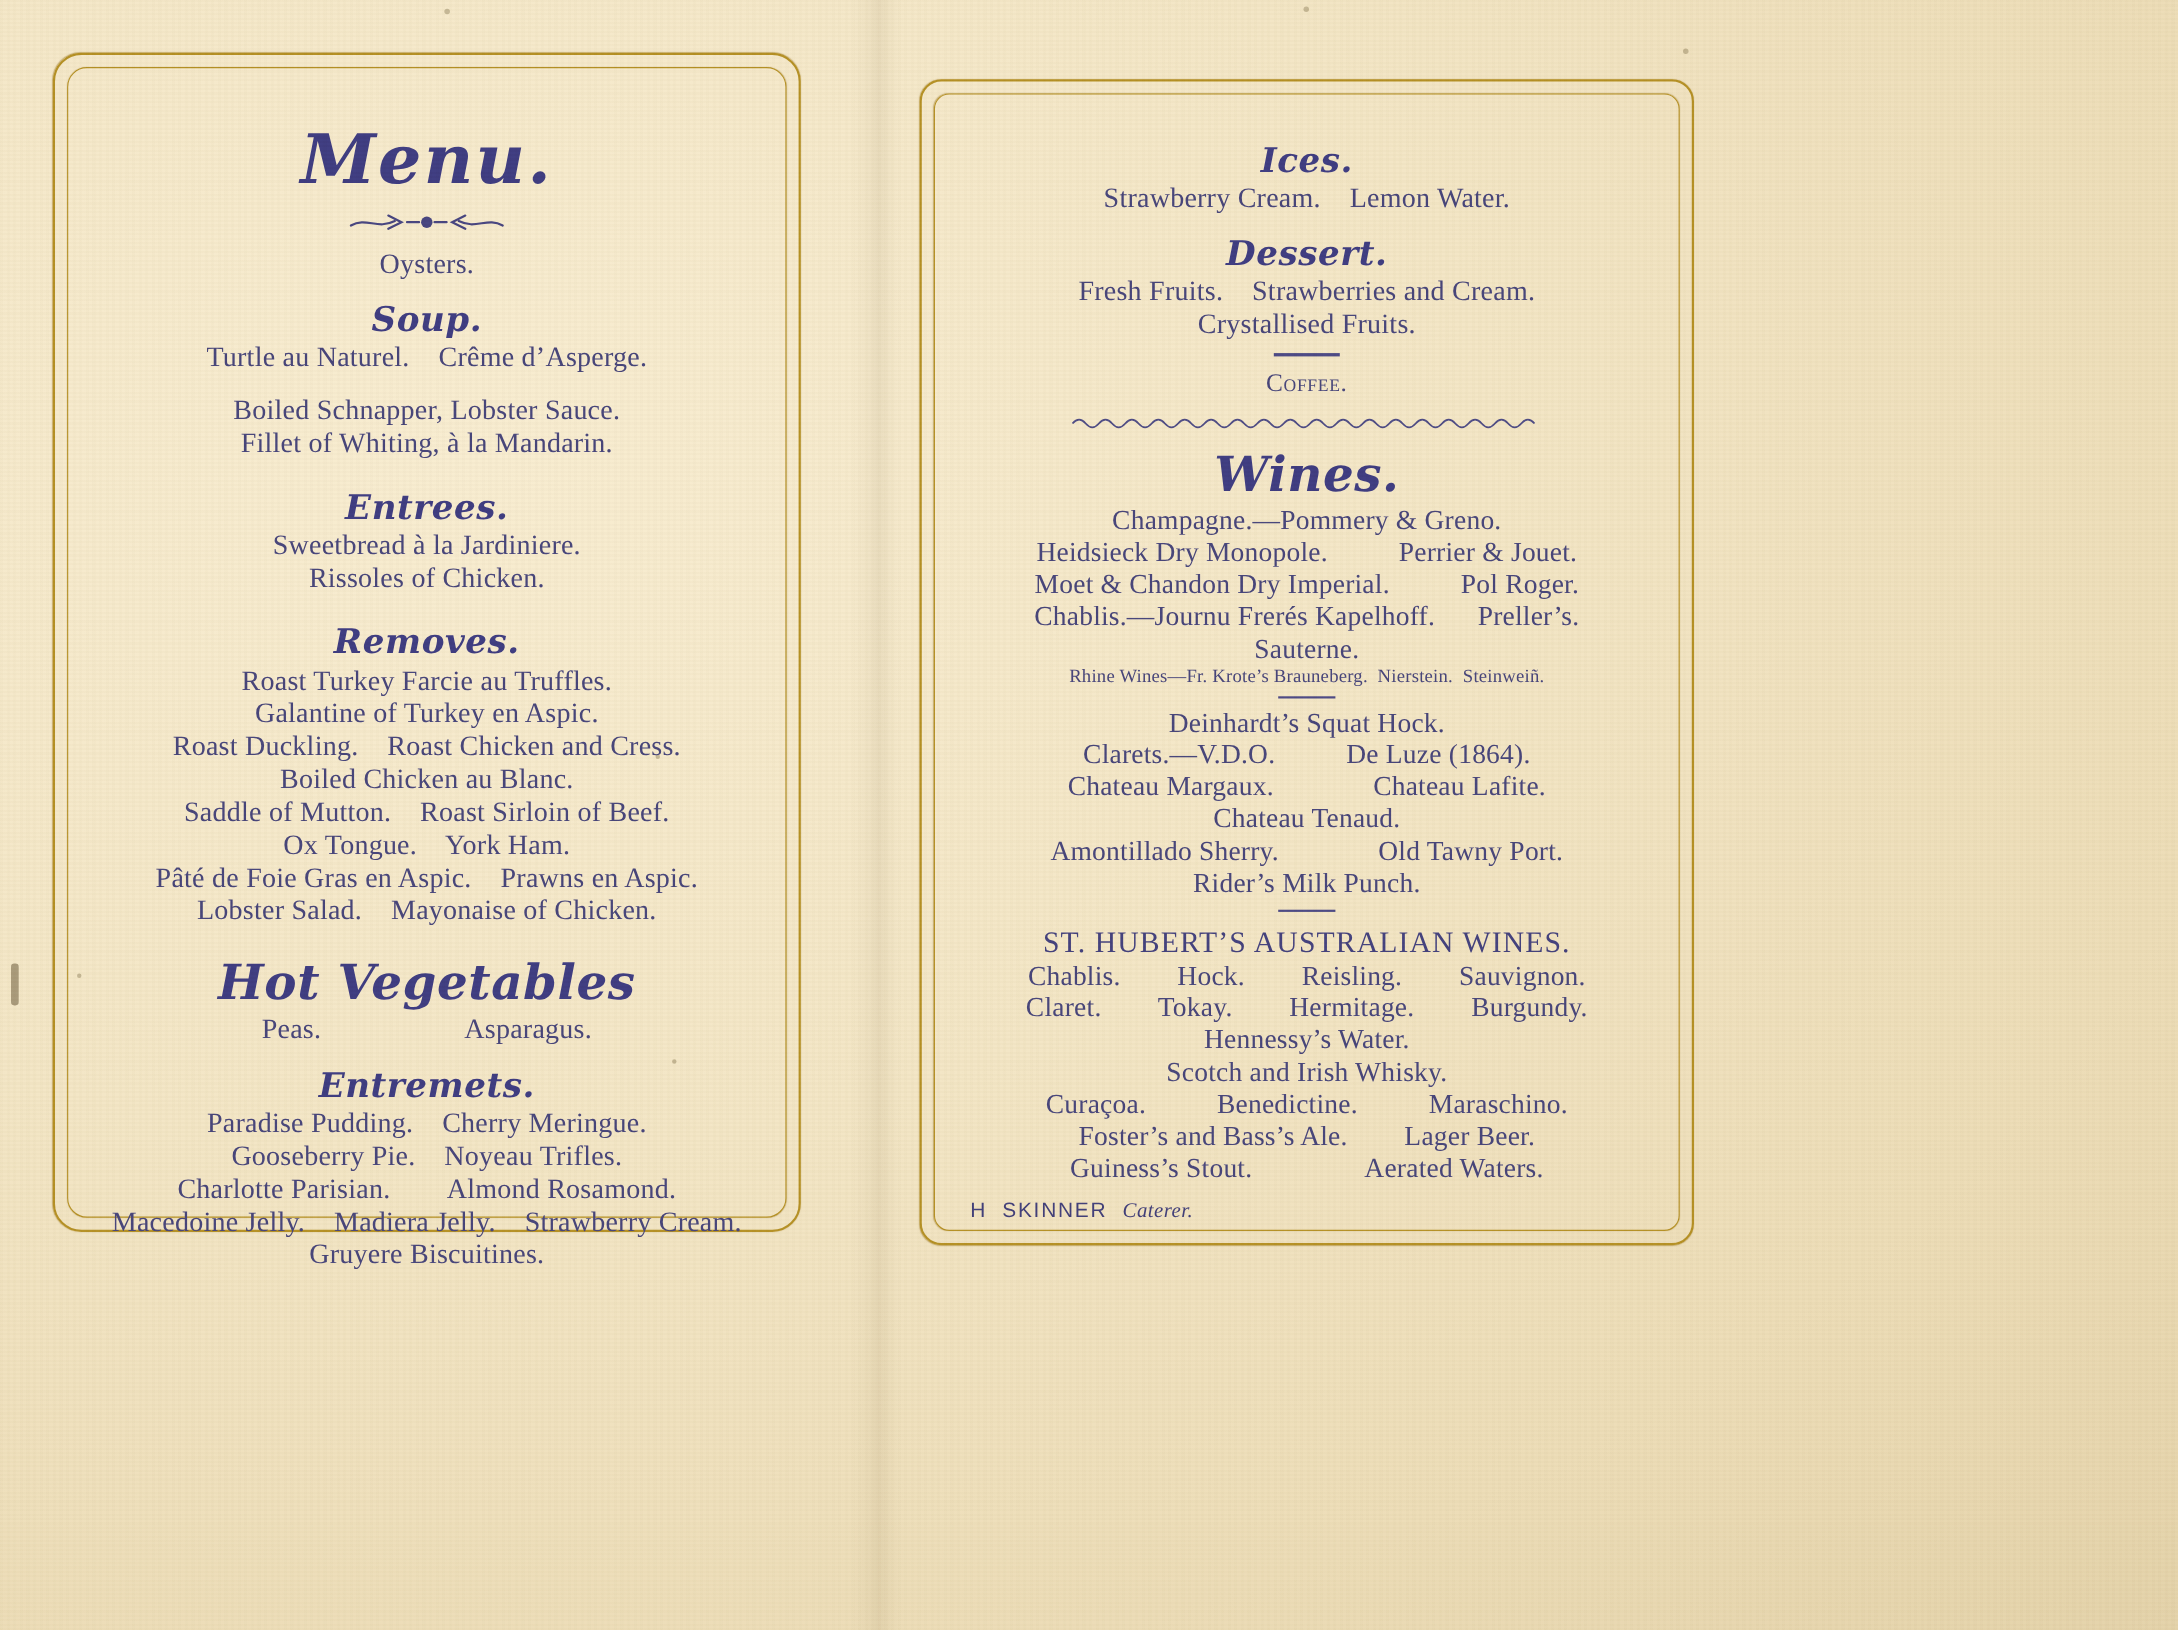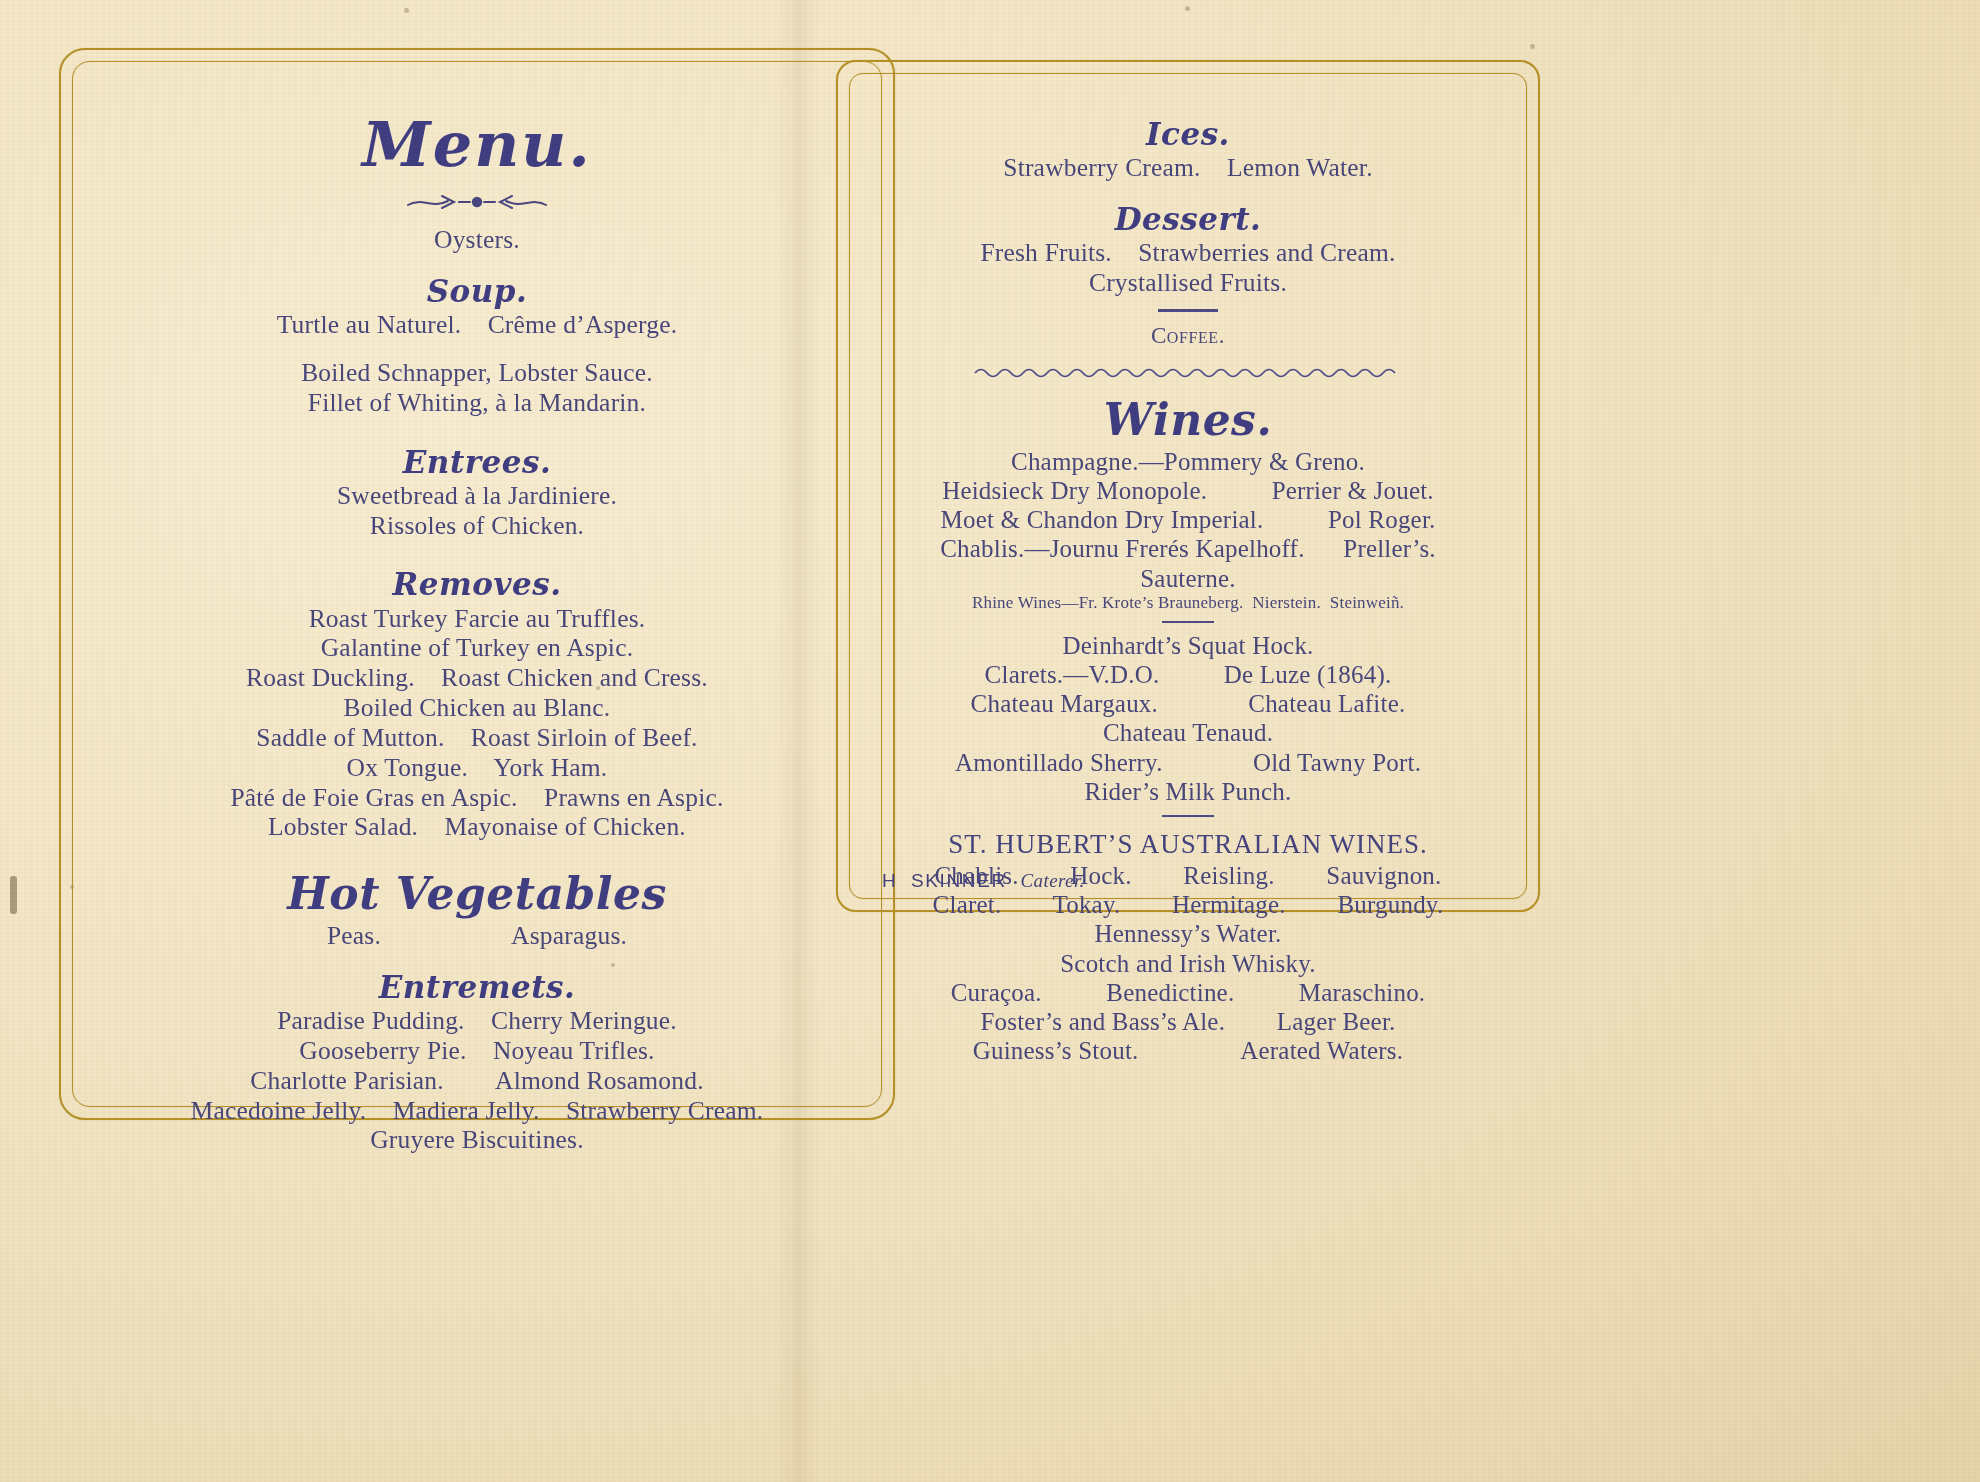--- a/index.html
+++ b/index.html
@@ -38,22 +38,22 @@
     width: 46px;
     left: 774px;
     background: linear-gradient(90deg, rgba(120,95,55,0) 0%, rgba(120,95,55,.055) 40%, rgba(120,95,55,.10) 52%, rgba(120,95,55,.03) 78%, rgba(120,95,55,0) 100%);
     pointer-events: none;
   }
   
   .panel {
     position: absolute;
     box-sizing: border-box;
   }
-  .panel-left  { left: 59px;   top: 48px;  width: 836px;  height: 1072px; }
-  .panel-right { left: 836px;  top: 60px;  width: 704px;  height: 852px; }
+  .panel-left  { left: 48px;   top: 48px;  width: 680px;  height: 1072px; }
+  .panel-right { left: 836px;  top: 72px;  width: 704px;  height: 1060px; }
   .rule-outer, .rule-inner {
     position: absolute;
     border: 2px solid #b48f22;
     border-radius: 26px;
     box-shadow: 0 0 1px rgba(150,110,20,.5);
   }
   .rule-outer { inset: 0; }
   .rule-inner { inset: 13px; border-width: 1px; border-radius: 18px; }
   .panel-right .rule-outer { border-radius: 20px; }
   .panel-right .rule-inner { border-radius: 14px; }

